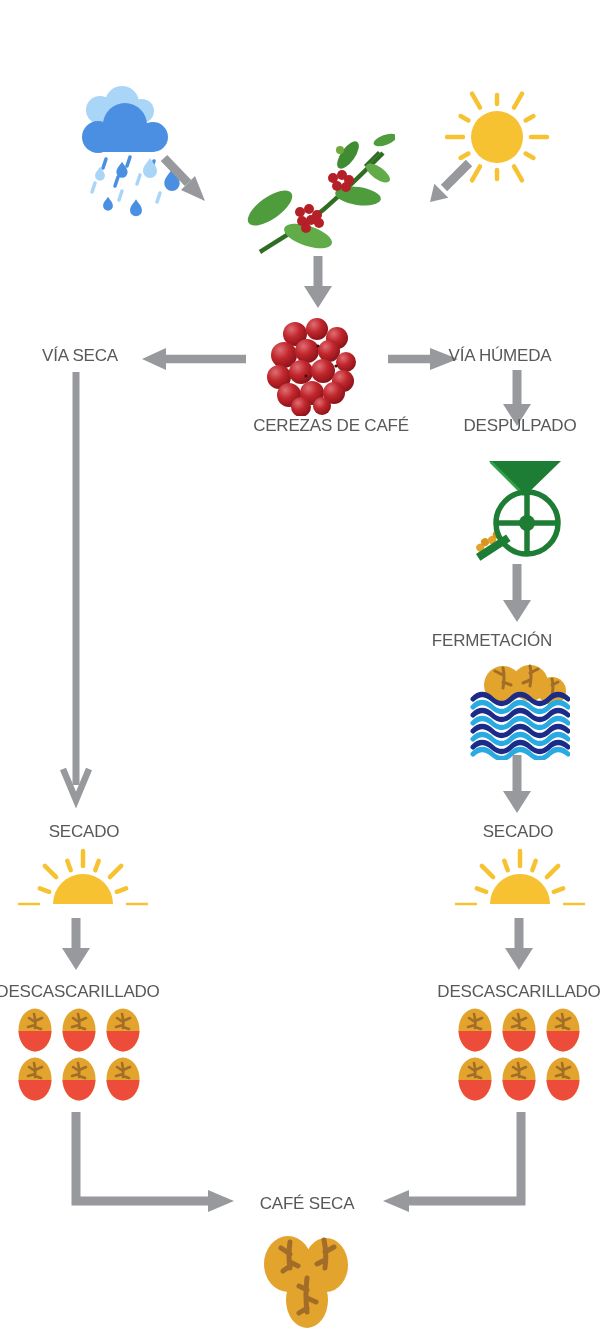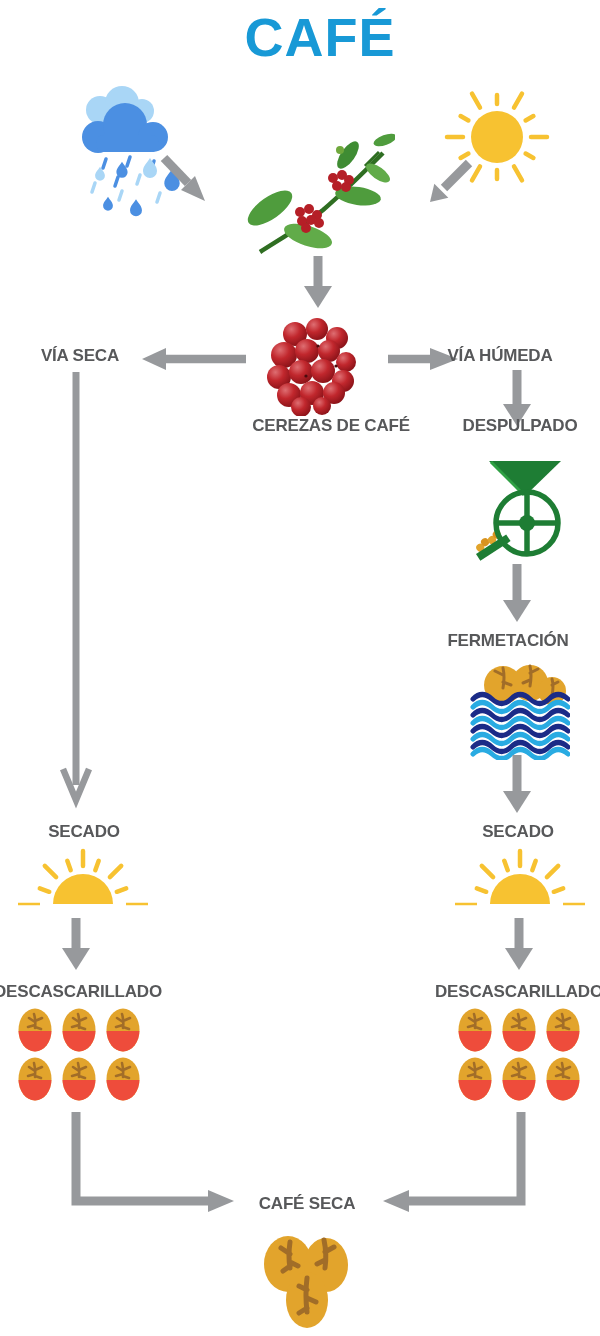--- a/index.html
+++ b/index.html
@@ -8,21 +8,21 @@
     overflow:hidden; font-family:"Liberation Sans", sans-serif;
   }
   .abs { position:absolute; }
   .title {
     position:absolute; left:320px; top:6px; transform:translateX(-50%);
     font-weight:700; font-size:54px; letter-spacing:1px; color:#1899D6;
     white-space:nowrap;
   }
   .lbl {
     position:absolute; transform:translateX(-50%);
-    font-weight:700; font-size:17px; letter-spacing:-0.2px;
+    font-weight:400; font-size:17px; letter-spacing:-0.2px;
     color:#57585A; white-space:nowrap;
   }
   svg { display:block; }
   .shaft { stroke:#97999C; fill:none; }
   .head  { fill:#97999C; }
   .wave-n { stroke:#1B2B87; stroke-width:5; fill:none; stroke-linecap:round; }
   .wave-c { stroke:#29ABE2; stroke-width:5; fill:none; stroke-linecap:round; }
   .crack { stroke:#A16D28; fill:none; stroke-linecap:round; }
 </style>
 </head>
@@ -43,21 +43,20 @@
         <path class="crack" stroke-width="2.6" d="M16,6 q2,7 1,14 M11,10 l6,4 M17,13 l7,-3 M17,17 l-7,2 M17,19 l6,2"></path>
       </g>
       <radialGradient id="cherryGrad" cx="35%" cy="30%" r="78%">
         <stop offset="0%" stop-color="#DE6E72"></stop>
         <stop offset="45%" stop-color="#C1272D"></stop>
         <stop offset="100%" stop-color="#831016"></stop>
       </radialGradient>
     </defs>
   </svg>
 
-  <div class="title">CAFÉ</div>
 
   <svg class="abs" style="left:70px;top:85px" width="140" height="135">
     <g>
       <circle cx="30" cy="25" r="14" fill="#A9D6F6"></circle>
       <circle cx="52" cy="18" r="17" fill="#A9D6F6"></circle>
       <circle cx="72" cy="26" r="12" fill="#A9D6F6"></circle>
       <rect x="28" y="22" width="46" height="16" fill="#A9D6F6"></rect>
     </g>
     <g>
       <circle cx="28" cy="52" r="16" fill="#4B8FE2"></circle>
@@ -208,21 +207,21 @@
     <circle cx="59" cy="65" r="31" fill="#fff" fill-opacity="0" stroke="#1E7D34" stroke-width="5.5"></circle>
     <line x1="59" y1="34" x2="59" y2="96" stroke="#1E7D34" stroke-width="5.5"></line>
     <line x1="28" y1="65" x2="90" y2="65" stroke="#1E7D34" stroke-width="5.5"></line>
     <circle cx="59" cy="65" r="8" fill="#1E7D34"></circle>
   </svg>
 
   <svg class="abs" style="left:501px;top:562px" width="32" height="62">
     <line class="shaft" stroke-width="9" x1="16" y1="2" x2="16" y2="40"></line>
     <polygon class="head" points="2,38 30,38 16,60"></polygon>
   </svg>
-  <div class="lbl" style="left:508px;top:631px">FERMETACIÓN</div>
+  <div class="lbl" style="left:492px;top:631px">FERMETACIÓN</div>
 
   <svg class="abs" style="left:470px;top:655px" width="100" height="105">
     <g>
       <circle cx="33" cy="30" r="19" fill="#E2A42C"></circle>
       <circle cx="60" cy="28" r="18" fill="#E2A42C"></circle>
       <circle cx="82" cy="36" r="14" fill="#E2A42C"></circle>
       <path class="crack" stroke-width="3" d="M33,13 q2,9 0,20 M33,20 l-8,-4 M33,27 l8,3"></path>
       <path class="crack" stroke-width="3" d="M60,11 q2,9 0,20 M60,18 l8,-4 M60,25 l-7,3"></path>
       <path class="crack" stroke-width="3" d="M82,24 q2,7 0,16 M82,30 l6,-3"></path>
     </g>

